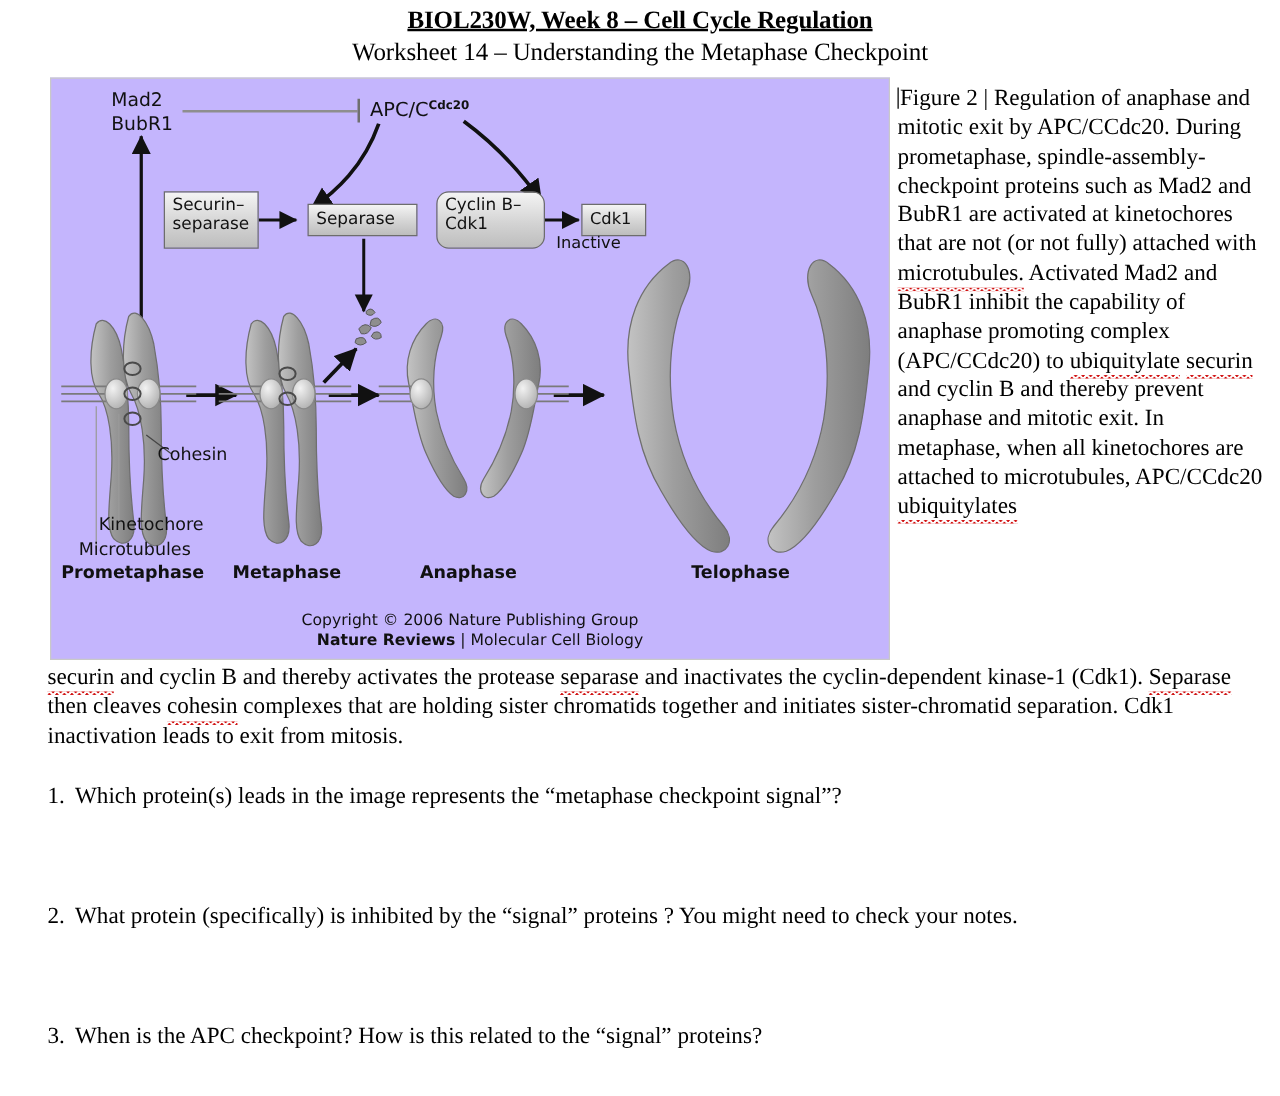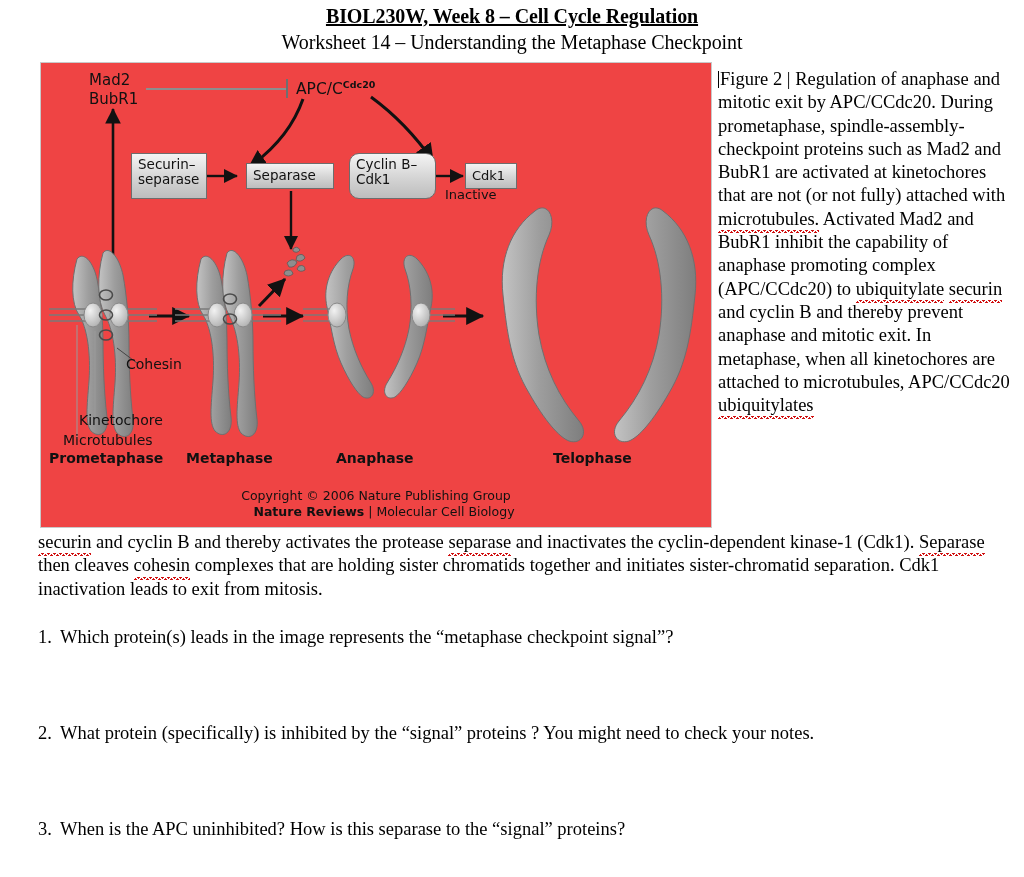--- a/index.html
+++ b/index.html
@@ -36,21 +36,21 @@
     line-height: 26px;
     letter-spacing: -0.1px;
   }
 
   
   .figure-box {
     position: absolute;
     left: 40px; top: 62px;
     width: 672px; height: 466px;
     border: 1px solid #c9c9c9;
-    background: #ef4444;
+    background: #c4b5fd;
     box-sizing: border-box;
     overflow: hidden;
     font-family: "DejaVu Sans", "Liberation Sans", sans-serif;
   }
   .fig-label {
     position: absolute;
     font-family: "DejaVu Sans", "Liberation Sans", sans-serif;
     color: #111;
     white-space: nowrap;
   }
@@ -330,14 +330,14 @@
 
 <div class="body-par"><span class="sp">securin</span><span> and cyclin B and thereby activates the protease </span><span class="sp">separase</span><span> and inactivates the cyclin-dependent kinase-1 (Cdk1). </span><span class="sp">Separase</span><span> then cleaves </span><span class="sp">cohesin</span><span> complexes that are holding sister chromatids together and initiates sister-chromatid separation.  Cdk1 inactivation leads to exit from mitosis.</span></div>
 
 <div class="question q1">
   <span class="qnum">1.</span><span>Which protein(s) leads in the image represents the “metaphase checkpoint signal”?</span>
 </div>
 <div class="question q2">
   <span class="qnum">2.</span><span>What protein (specifically) is inhibited by the “signal” proteins ?   You might need to check your notes.</span>
 </div>
 <div class="question q3">
-  <span class="qnum">3.</span><span>When is the APC uninhibited?  How is this separase to the “signal” proteins?</span>
+  <span class="qnum">3.</span><span>When is the APC checkpoint?  How is this related to the “signal” proteins?</span>
 </div>
 
 </body></html>

